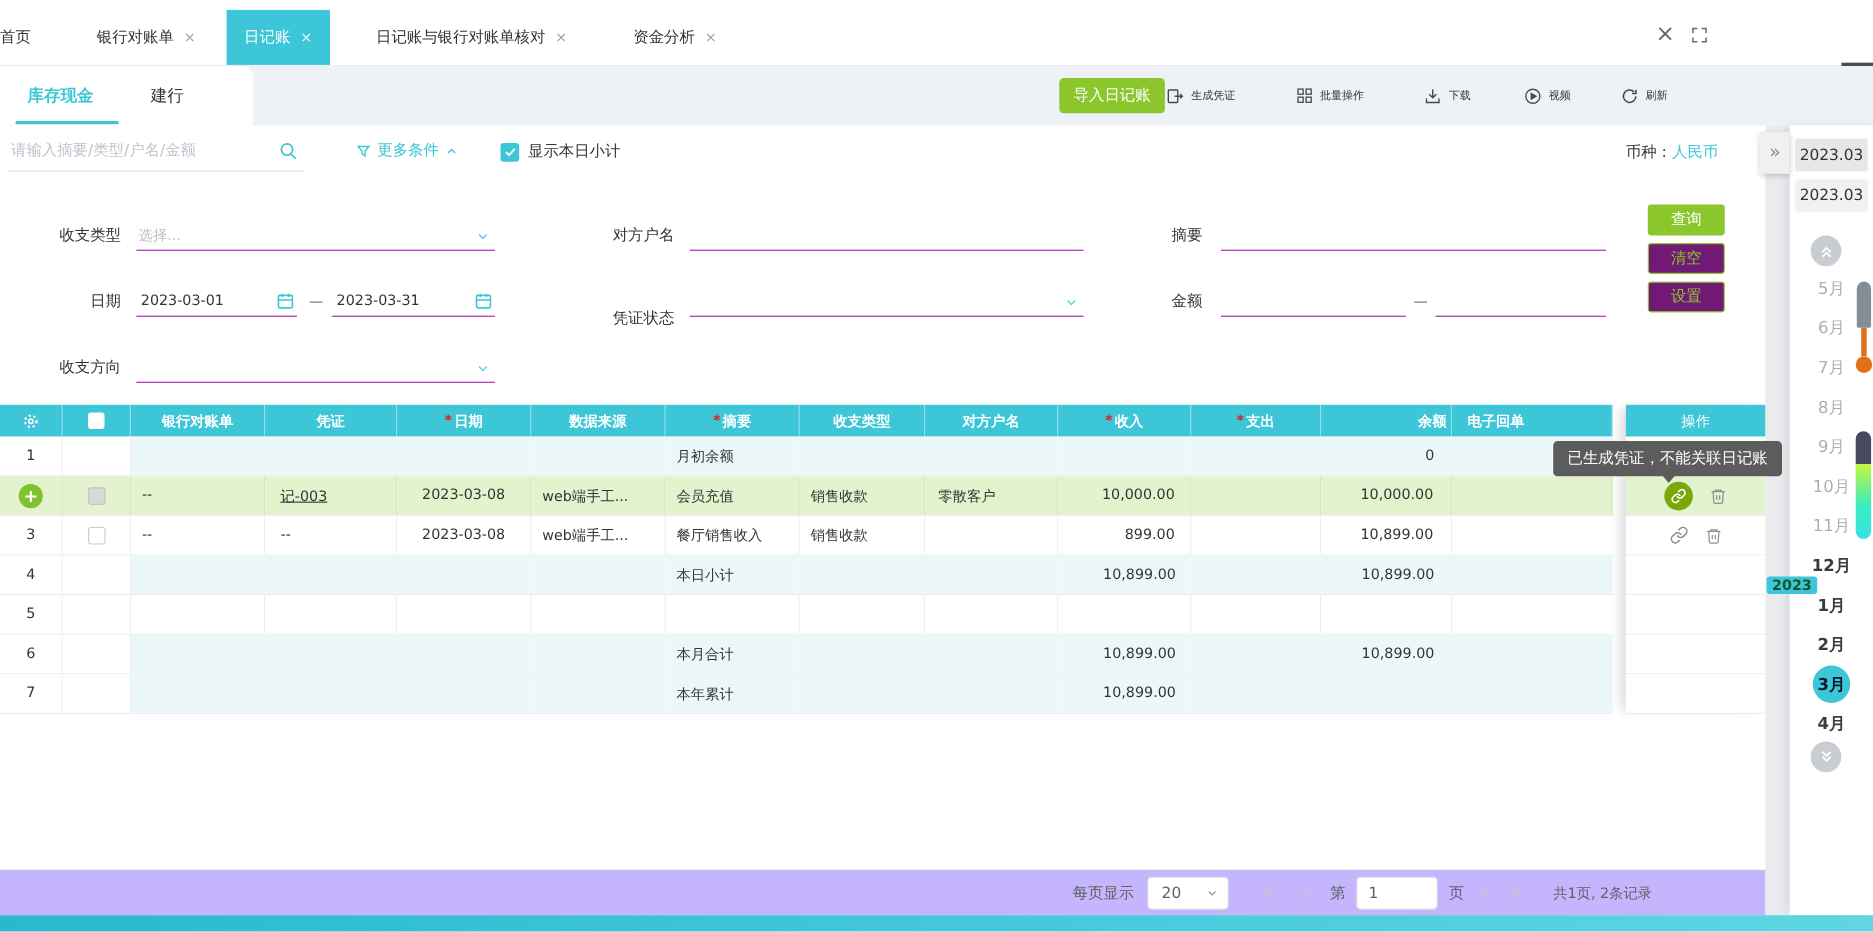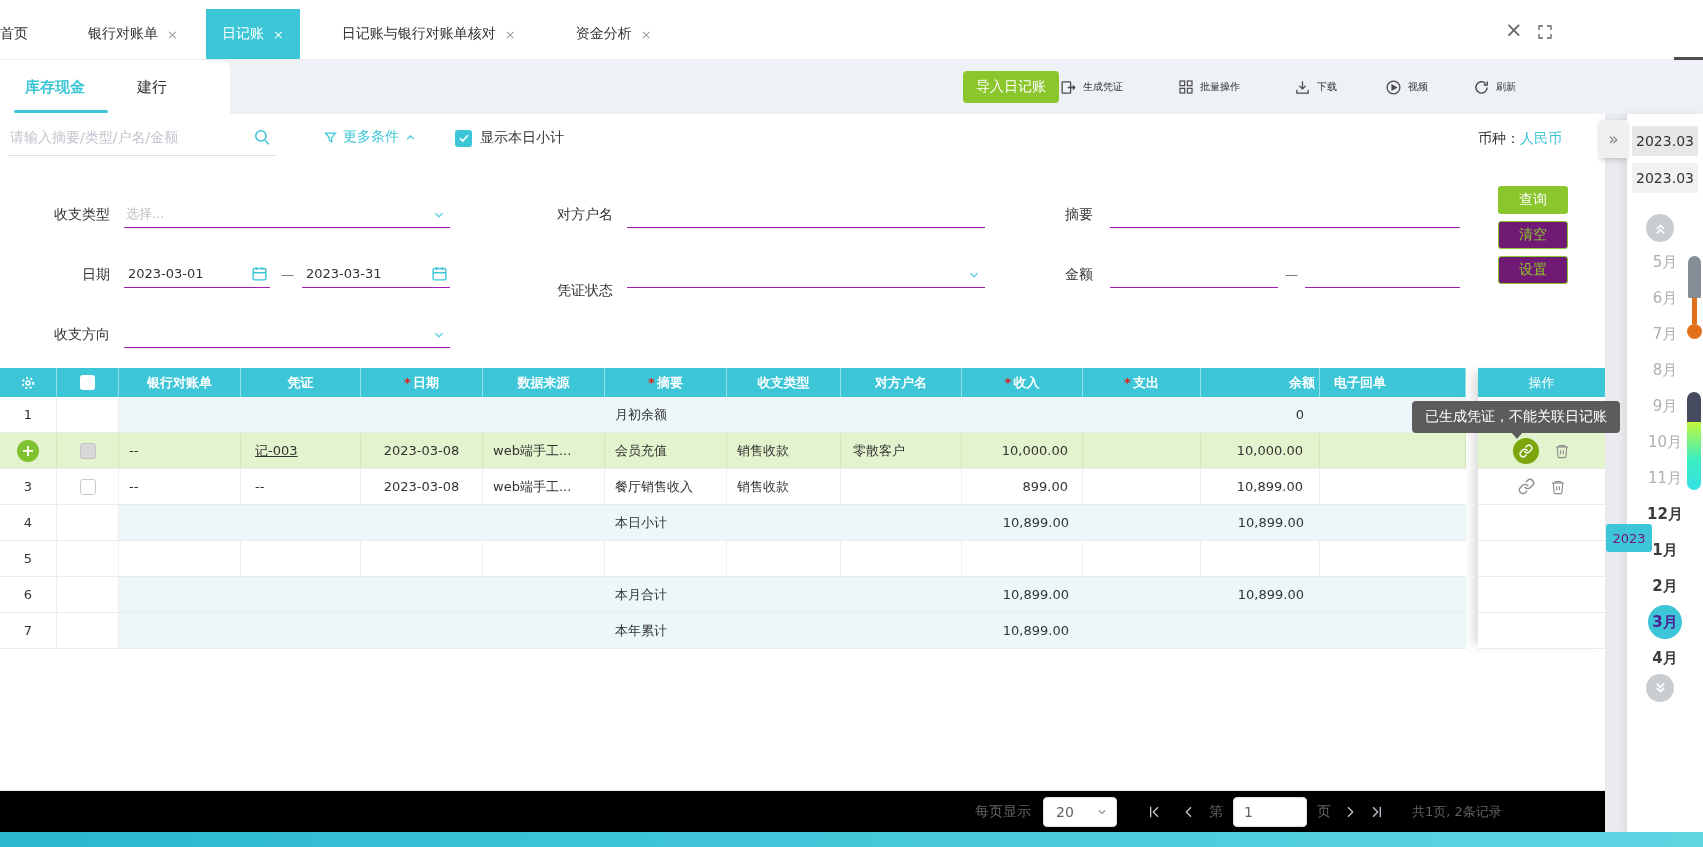--- a/index.html
+++ b/index.html
@@ -85,40 +85,40 @@
   .ops .hd{height:29px;background:var(--cyan);color:#fff;font-weight:normal;font-size:13px;display:flex;align-items:center;justify-content:center}
   .ops .orow{height:36px;border-bottom:1px solid #ebebeb;display:flex;align-items:center;justify-content:center;gap:15px;background:#fff}
   .ops .orow.green{background:var(--row-green)}
   .linked{width:26px;height:26px;border-radius:50%;background:var(--green-dk);display:flex;align-items:center;justify-content:center}
 
   
   .tooltip{position:absolute;left:1412px;top:401px;background:#5C5C5C;color:#fff;font-size:14px;padding:7px 13px;border-radius:4px;white-space:nowrap;z-index:60}
   .tooltip:after{content:"";position:absolute;left:99px;bottom:-6px;border:6px solid transparent;border-bottom:0;border-top:7px solid #5C5C5C}
 
   
-  .footer{position:absolute;left:0;top:790px;width:1605px;height:42px;background:#000000;border-top:1px solid #eee;font-size:14px;color:#606266}
+  .footer{position:absolute;left:0;top:790px;width:1605px;height:42px;background:#c4b5fd;border-top:1px solid #eee;font-size:14px;color:#606266}
   .fo{position:absolute;top:0;height:42px;display:flex;align-items:center}
   .pp-select{position:absolute;left:1043px;top:6px;width:74px;height:30px;border:1px solid #dcdfe6;border-radius:4px;background:#fff;display:flex;align-items:center;justify-content:space-between;padding:0 8px 0 12px;font-size:14px;color:#606266}
   .pg-input{position:absolute;left:1233px;top:6px;width:74px;height:30px;border:1px solid #dcdfe6;border-radius:4px;background:#fff}
   .pg-input input{width:100%;height:100%;border:0;outline:0;background:transparent;padding:0 10px;font:14px "DejaVu Sans","Liberation Sans",sans-serif;color:#606266}
   .pgic{position:absolute;top:13px}
 
   
   .gutter{position:absolute;left:1605px;top:114px;width:22px;height:718px;background:#E9EBEE}
   .collapse-btn{position:absolute;left:1600px;top:120px;width:27px;height:38px;background:#F0F0F0;box-shadow:0 2px 5px rgba(0,0,0,.18);display:flex;align-items:center;justify-content:center;font-size:17px;color:#8a8a8a;z-index:5}
   .mpanel{position:absolute;left:1627px;top:114px;width:76px;height:718px;background:#fff;box-shadow:-3px 0 8px rgba(0,0,0,.08)}
   .period{position:absolute;left:5px;width:66px;height:30px;border-radius:2px;display:flex;align-items:center;justify-content:center;font-size:14px;color:#333}
   .period.p1{top:12px;background:#E7E7E7}
   .period.p2{top:49px;background:#F1F1F1}
   .mcirc{position:absolute;left:19px;width:28px;height:28px;border-radius:50%;background:#C9CDD1;display:flex;align-items:center;justify-content:center}
   .mitem{position:absolute;left:0;width:76px;height:36px;display:flex;align-items:center;justify-content:center;font-size:15px}
   .mitem.off{color:#AFAFAF}
   .mitem.on{color:#3C3C3C;font-weight:bold}
-  .mitem.act span{width:34px;height:34px;border-radius:50%;background:var(--cyan);color:#4c1d95;font-weight:bold;display:flex;align-items:center;justify-content:center}
-  .ybadge{position:absolute;left:-21px;top:410px;width:46px;height:28px;background:var(--cyan);color:#701a75;font-size:13px;font-weight:normal;border-radius:3px;display:flex;align-items:center;justify-content:center;z-index:6}
+  .mitem.act span{width:34px;height:34px;border-radius:50%;background:var(--cyan);color:#0f172a;font-weight:bold;display:flex;align-items:center;justify-content:center}
+  .ybadge{position:absolute;left:-21px;top:410px;width:46px;height:16px;background:var(--cyan);color:#14532d;font-size:13px;font-weight:bold;border-radius:3px;display:flex;align-items:center;justify-content:center;z-index:6}
   .thermo{position:absolute;left:1688px;top:256px;width:13px;height:92px;z-index:7}
   .thermo .cap{width:13px;height:42px;background:#848D96;border-radius:7px 7px 2px 2px}
   .thermo .stem{width:5px;height:26px;background:#E2701B;margin:0 auto}
   .thermo .bulb{width:15px;height:15px;border-radius:50%;background:#E2701B;margin-left:-1px}
   .gradbar{position:absolute;left:1687px;top:392px;width:14px;height:98px;z-index:7}
   .gradbar .cap{width:14px;height:30px;background:#454A5F;border-radius:7px 7px 0 0}
   .gradbar .body{width:14px;height:68px;background:linear-gradient(180deg,#C3F73A,#3BEDC0 55%,#36E0E6);border-radius:0 0 7px 7px}
 
   .bottom-strip{position:absolute;left:0;top:832px;width:1703px;height:15px;background:linear-gradient(90deg,#29B8D0,#5FD6E2)}
 </style>

